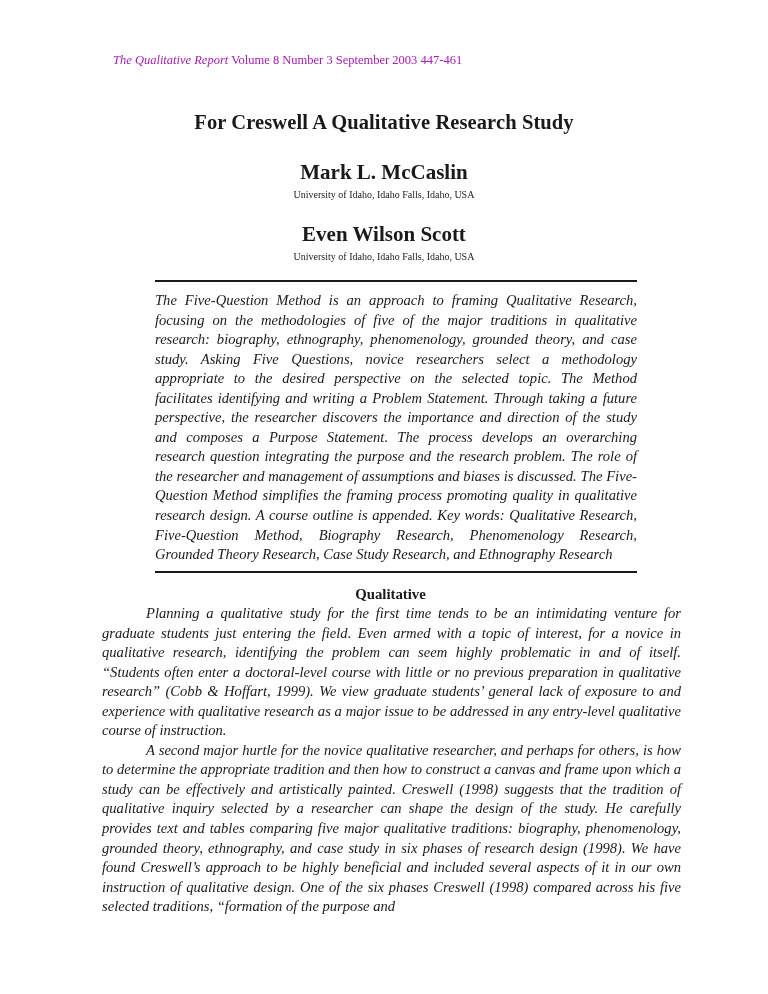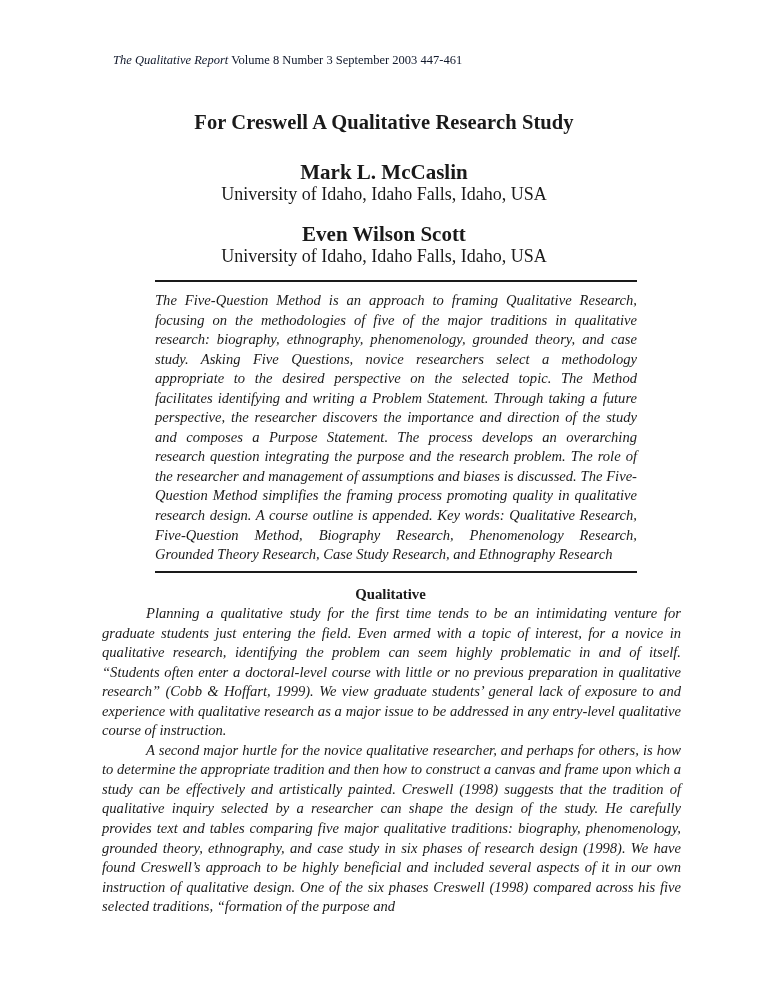--- a/index.html
+++ b/index.html
@@ -25,21 +25,21 @@
   }
 
   
   .journal-header {
     position: absolute;
     left: 113px;
     top: 53px;
     width: 560px;
     font-size: 12.5px;
     line-height: 15.5px;
-    color: #0f172a;
+    color: #a21caf;
   }
   .journal-header .jh-line {
     white-space: nowrap;
   }
   .journal-title-italic {
     font-style: italic;
   }
   .journal-url {
     letter-spacing: -0.1px;
   }
@@ -74,21 +74,21 @@
   .author-block:last-child {
     margin-bottom: 0;
   }
   .author-name {
     font-size: 21px;
     font-weight: bold;
     line-height: 21px;
     display: block;
   }
   .author-affil {
-    font-size: 18px;
+    font-size: 10px;
     line-height: 19px;
     display: block;
     margin-top: 2px;
   }
 
   
   .abstract-wrap {
     position: absolute;
     left: 155px;
     top: 280px;

